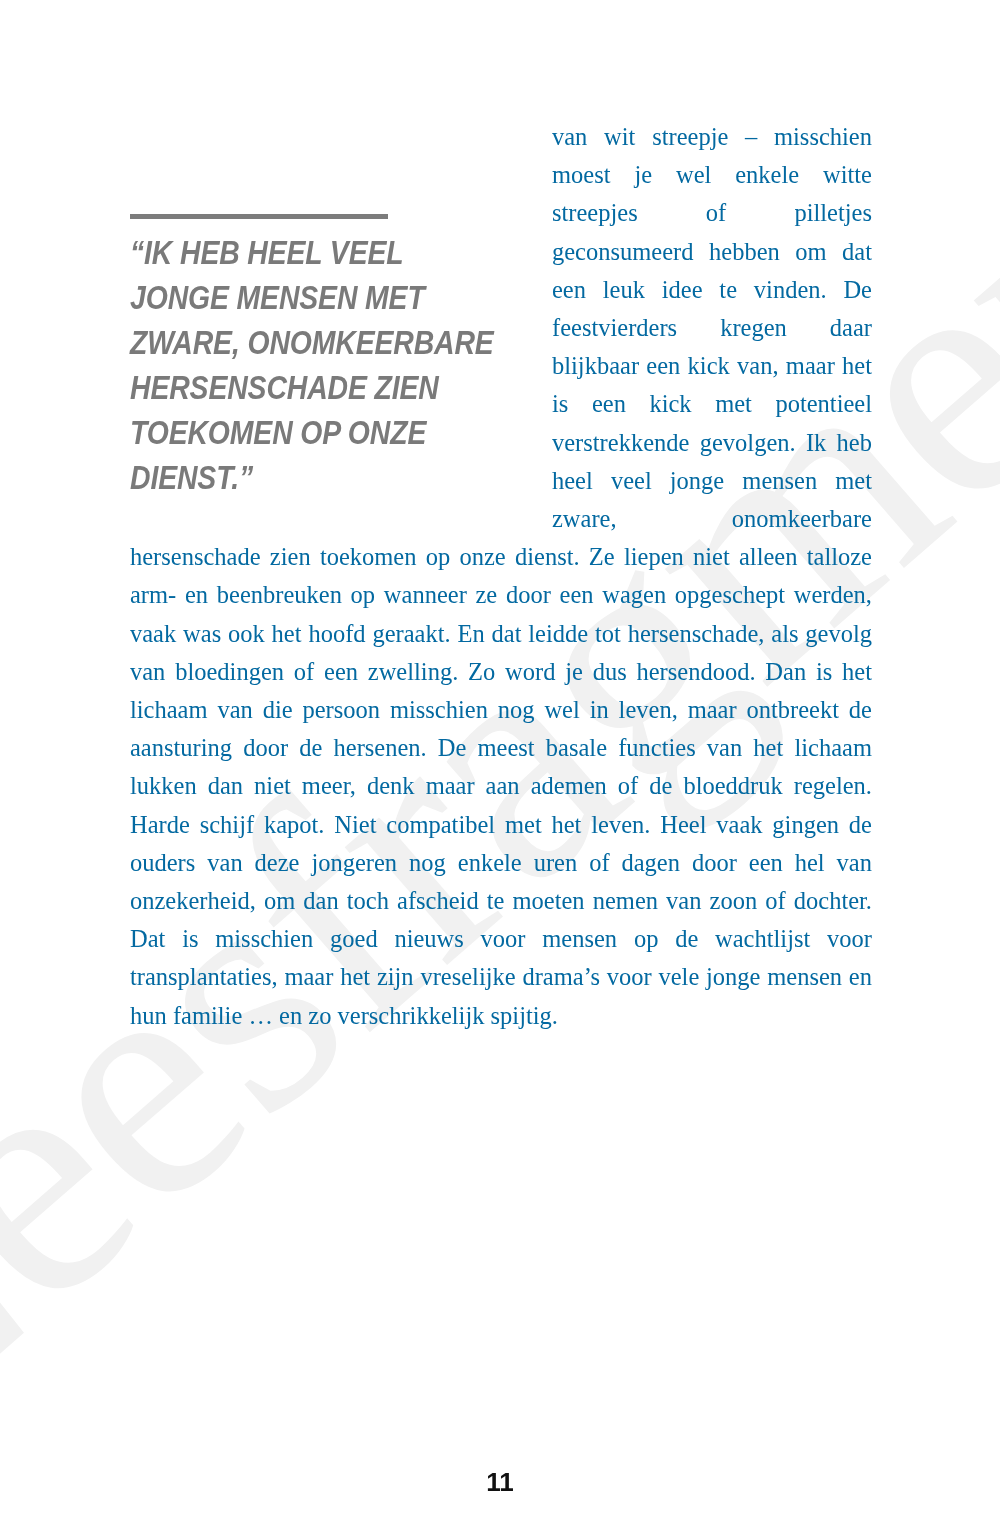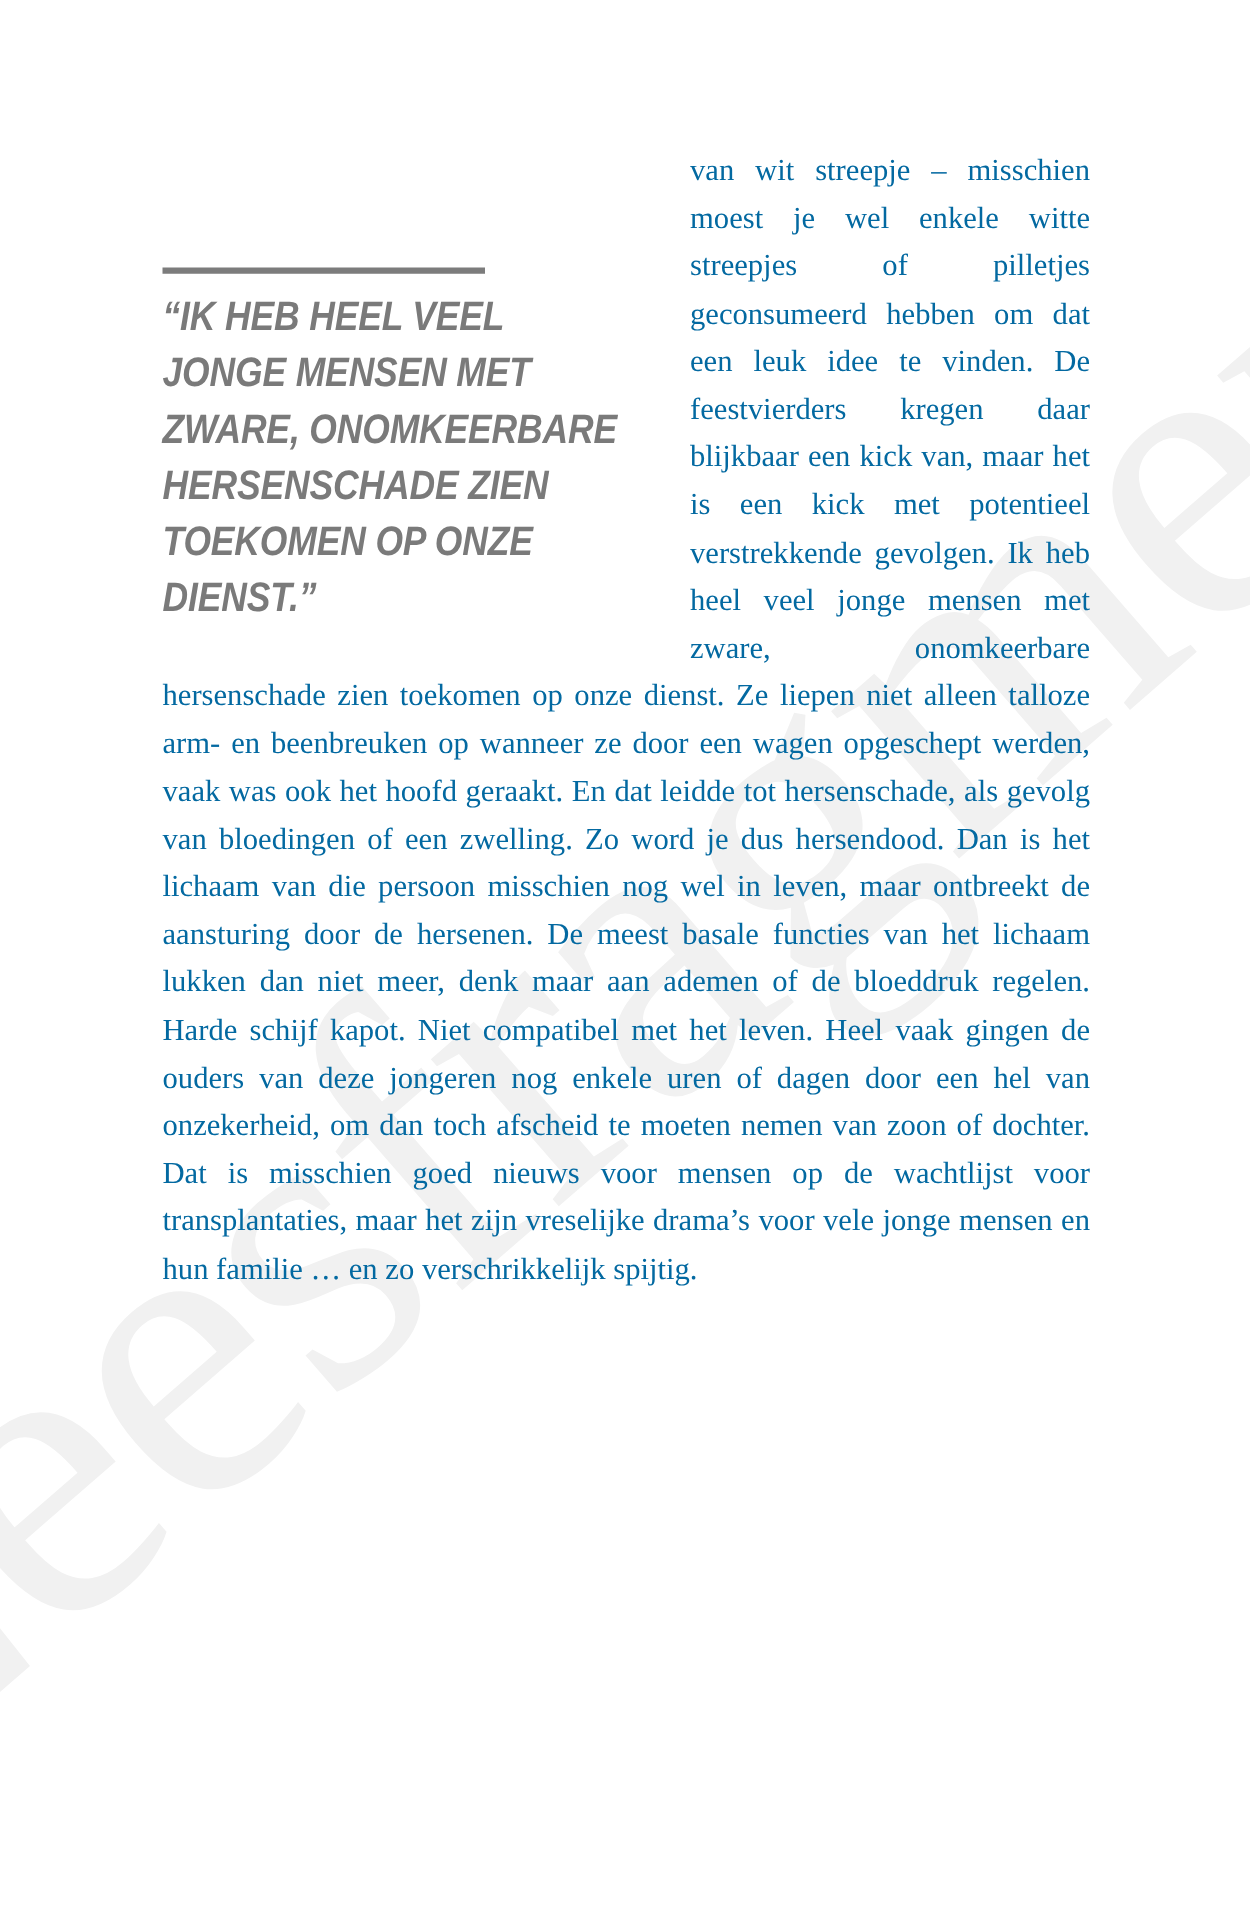--- a/index.html
+++ b/index.html
@@ -132,14 +132,15 @@
 JONGE MENSEN MET
 ZWARE, ONOMKEERBARE
 HERSENSCHADE ZIEN
 TOEKOMEN OP ONZE DIENST.”</div>
     </div>
 
     <p class="body-text para">van wit streepje – misschien moest je wel enkele witte streepjes of pilletjes geconsumeerd hebben om dat een leuk idee te vinden. De feestvierders kregen daar blijkbaar een kick van, maar het is een kick met potentieel verstrekkende gevolgen. Ik heb heel veel jonge mensen met zware, onomkeerbare hersenschade zien toekomen op onze dienst. Ze liepen niet alleen talloze arm- en beenbreuken op wanneer ze door een wagen opgeschept werden, vaak was ook het hoofd geraakt. En dat leidde tot hersenschade, als gevolg van bloedingen of een zwelling. Zo word je dus hersendood. Dan is het lichaam van die persoon misschien nog wel in leven, maar ontbreekt de aansturing door de hersenen. De meest basale functies van het lichaam lukken dan niet meer, denk maar aan ademen of de bloeddruk regelen. Harde schijf kapot. Niet compatibel met het leven. Heel vaak gingen de ouders van deze jongeren nog enkele uren of dagen door een hel van onzekerheid, om dan toch afscheid te moeten nemen van zoon of dochter. Dat is misschien goed nieuws voor mensen op de wachtlijst voor transplantaties, maar het zijn vreselijke drama’s voor vele jonge mensen en hun familie … en zo verschrikkelijk spijtig.</p>
 
   </div>
 
+  <div class="folio">11</div>
 
 </div>
 
 </body></html>

